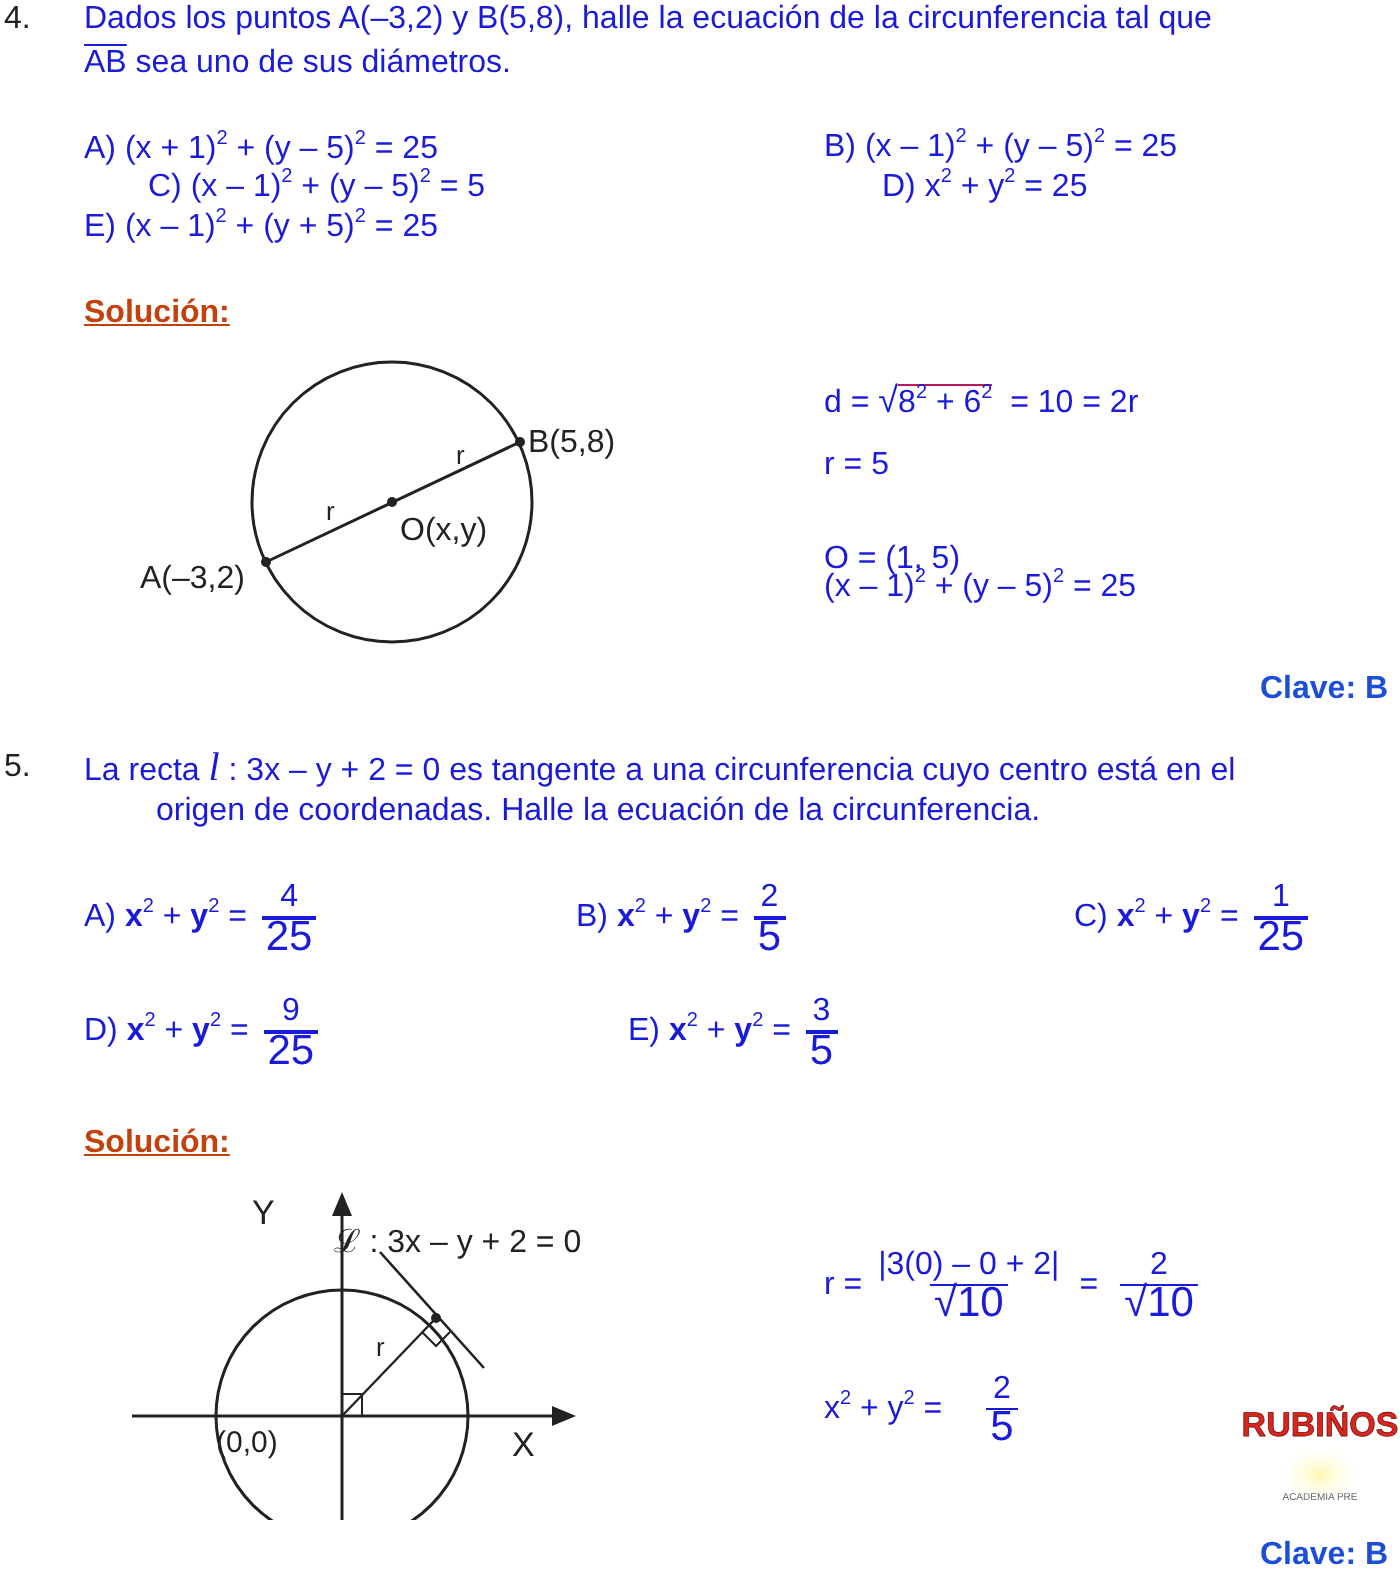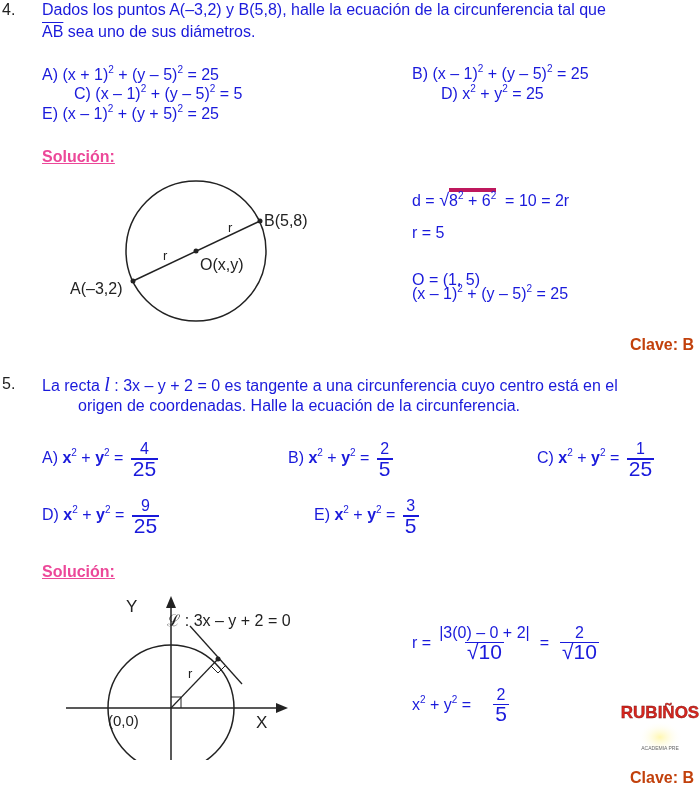--- a/index.html
+++ b/index.html
@@ -1,22 +1,22 @@
 <!DOCTYPE html>
 <html><head>
 <meta charset="utf-8">
 <style>
   html, body { margin:0; padding:0; background:#ffffff; }
   body { width:700px; height:785px; position:relative; overflow:hidden;
          font-family:"Liberation Sans", sans-serif; color:#1a1adb; }
   .abs { position:absolute; white-space:nowrap; }
   .txt { font-size:16px; line-height:20px; }
   sup { font-size:10px; vertical-align:7px; line-height:0; }
-  .sol { font-weight:bold; text-decoration:underline; font-size:16px; color:#ec4899; }
-  .clave { font-weight:bold; font-size:16px; color:#c2410c; }
+  .sol { font-weight:bold; text-decoration:underline; font-size:16px; color:#c2410c; }
+  .clave { font-weight:bold; font-size:16px; color:#1d4ed8; }
   .ovl { text-decoration:overline; }
   .frac { display:inline-flex; flex-direction:column; align-items:center; vertical-align:middle; margin-left:3px; }
   .frac .n { font-size:16px; line-height:18px; padding:0 2px; }
   .frac .d { font-size:21px; line-height:18px; border-top:2px solid #1a1adb; padding:0 2px; }
   .opt5 { font-size:16px; }
   .opt5 .x { font-weight:bold; }
   .fig text { font-family:"Liberation Sans", sans-serif; fill:#222; }
   .logo { position:absolute; left:620px; top:696px; width:80px; height:60px; }
 </style>
 </head>
@@ -43,21 +43,21 @@
   <circle cx="200" cy="41" r="2.5" fill="#222"></circle>
   <circle cx="136" cy="71" r="2.5" fill="#222"></circle>
   <text x="204" y="46" font-size="16">B(5,8)</text>
   <text x="10" y="114" font-size="16">A(–3,2)</text>
   <text x="140" y="90" font-size="16">O(x,y)</text>
   <text x="103" y="80" font-size="13">r</text>
   <text x="168" y="52" font-size="13">r</text>
 </svg>
 
 <div class="abs txt" style="left:412px;top:190px;">
-  d = <span style="font-size:18px;">√</span><span style="border-top:4px solid #be185d;">8<sup>2</sup> + 6<sup>2</sup></span> &nbsp;= 10 = 2r
+  d = <span style="font-size:18px;">√</span><span style="border-top:1px solid #be185d;">8<sup>2</sup> + 6<sup>2</sup></span> &nbsp;= 10 = 2r
 </div>
 <div class="abs txt" style="left:412px;top:223px;">r = 5</div>
 <div class="abs txt" style="left:412px;top:270px;">O = (1, 5)</div>
 <div class="abs txt" style="left:412px;top:284px;">(x – 1)<sup>2</sup> + (y – 5)<sup>2</sup> = 25</div>
 
 <div class="abs clave" style="left:630px;top:336px;">Clave: B</div>
 
 <div class="abs txt" style="left:2px;top:374px;color:#222;">5.</div>
 <div class="abs txt" style="left:42px;top:374px;">
   <span>La recta </span>

